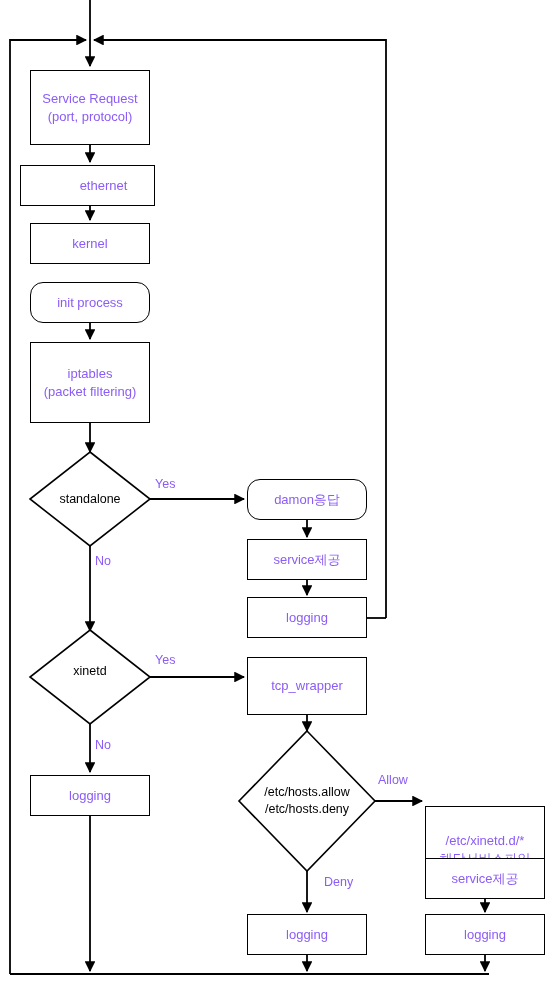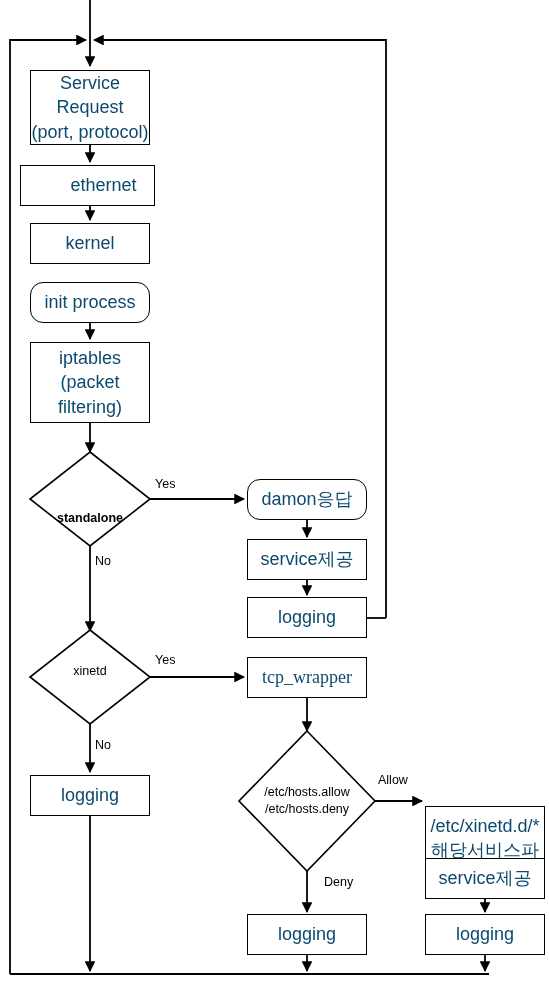--- a/index.html
+++ b/index.html
@@ -25,22 +25,22 @@
     width: 549px;
     height: 987px;
   }
   .node {
     position: absolute;
     box-sizing: border-box;
     display: flex;
     align-items: center;
     justify-content: center;
     text-align: center;
-    color: #0c4a6e;
-    font-size: 18px;
+    color: #8b5cf6;
+    font-size: 13px;
     line-height: 1.35;
     z-index: 3;
   }
   .box {
     border: 1.6px solid #000000;
     background: #ffffff;
   }
   .diamond-wrap {
     position: absolute;
     z-index: 3;
@@ -56,21 +56,21 @@
     justify-content: center;
     text-align: center;
     font-size: 12.5px;
     line-height: 1.35;
     color: #000000;
     pointer-events: none;
   }
   .edge-label {
     position: absolute;
     font-size: 12.5px;
-    color: #000000;
+    color: #8b5cf6;
     background: transparent;
     white-space: nowrap;
     z-index: 4;
   }
   .nl { white-space: pre-line; }
 </style>
 </head>
 <body>
 
 <div id="canvas">
@@ -138,40 +138,40 @@
 
   <div class="node box" style="left:30px; top:223px; width:120px; height:41px;">kernel</div>
 
   <div class="node box" style="left:30px; top:282px; width:120px; height:41px;border-radius:13px;">init process</div>
 
   <div class="node box nl" style="left:30px; top:342px; width:120px; height:81px;">iptables
 (packet filtering)</div>
 
   <div class="node box" style="left:30px; top:775px; width:120px; height:41px;">logging</div>
 
-  <div class="diamond-wrap" style="left:30px; top:471px; width:120px; height:94px;font-weight:bold;">
+  <div class="diamond-wrap" style="left:30px; top:452px; width:120px; height:94px;">
     <div class="diamond-label">standalone</div>
   </div>
 
   <div class="diamond-wrap" style="left:30px; top:624px; width:120px; height:94px;text-decoration:underline;">
     <div class="diamond-label">xinetd</div>
   </div>
 
   <div class="diamond-wrap" style="left:239px; top:731px; width:136px; height:140px;">
     <div class="diamond-label nl">/etc/hosts.allow
 /etc/hosts.deny</div>
   </div>
 
   <div class="node box" style="left:247px; top:479px; width:120px; height:41px;border-radius:13px;">damon응답</div>
 
   <div class="node box" style="left:247px; top:539px; width:120px; height:41px;">service제공</div>
 
   <div class="node box" style="left:247px; top:597px; width:120px; height:41px;">logging</div>
 
-  <div class="node box" style="left:247px; top:657px; width:120px; height:41px;font-family:Liberation Serif, serif;">tcp_wrapper</div>
+  <div class="node box" style="left:247px; top:657px; width:120px; height:58px;">tcp_wrapper</div>
 
   <div class="node box" style="left:247px; top:914px; width:120px; height:41px;">logging</div>
 
   <div class="node box nl" style="left:425px; top:806px; width:120px; height:88px;">/etc/xinetd.d/*
 해당서비스파일</div>
 
   <div class="node box" style="left:425px; top:858px; width:120px; height:41px;">service제공</div>
 
   <div class="node box" style="left:425px; top:914px; width:120px; height:41px;">logging</div>
 

